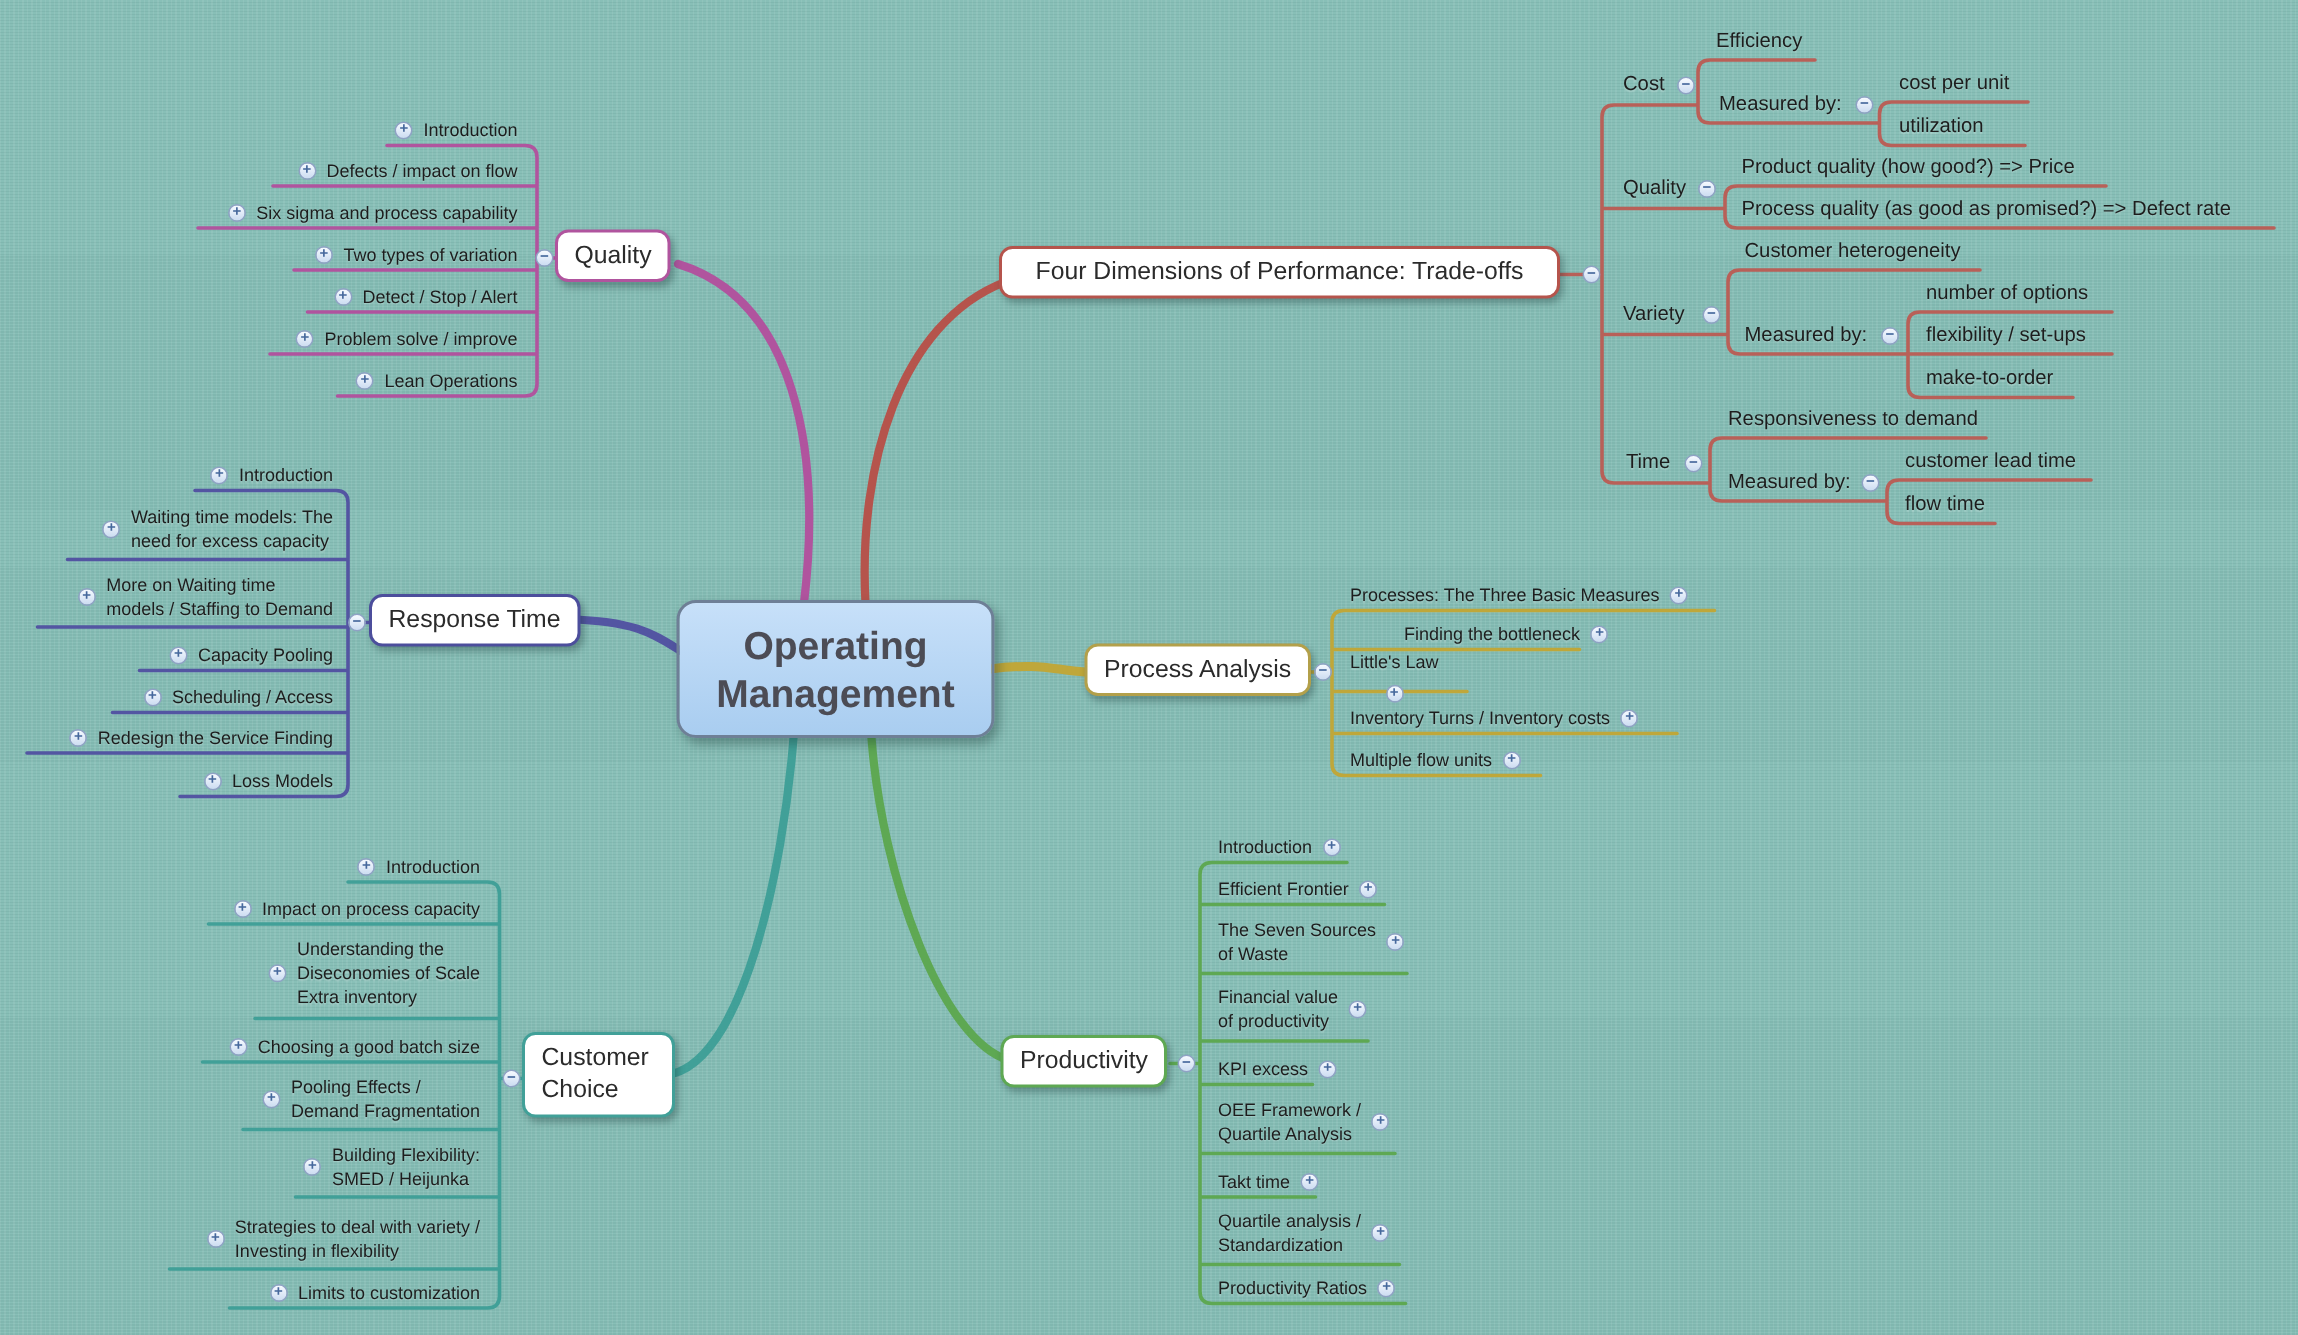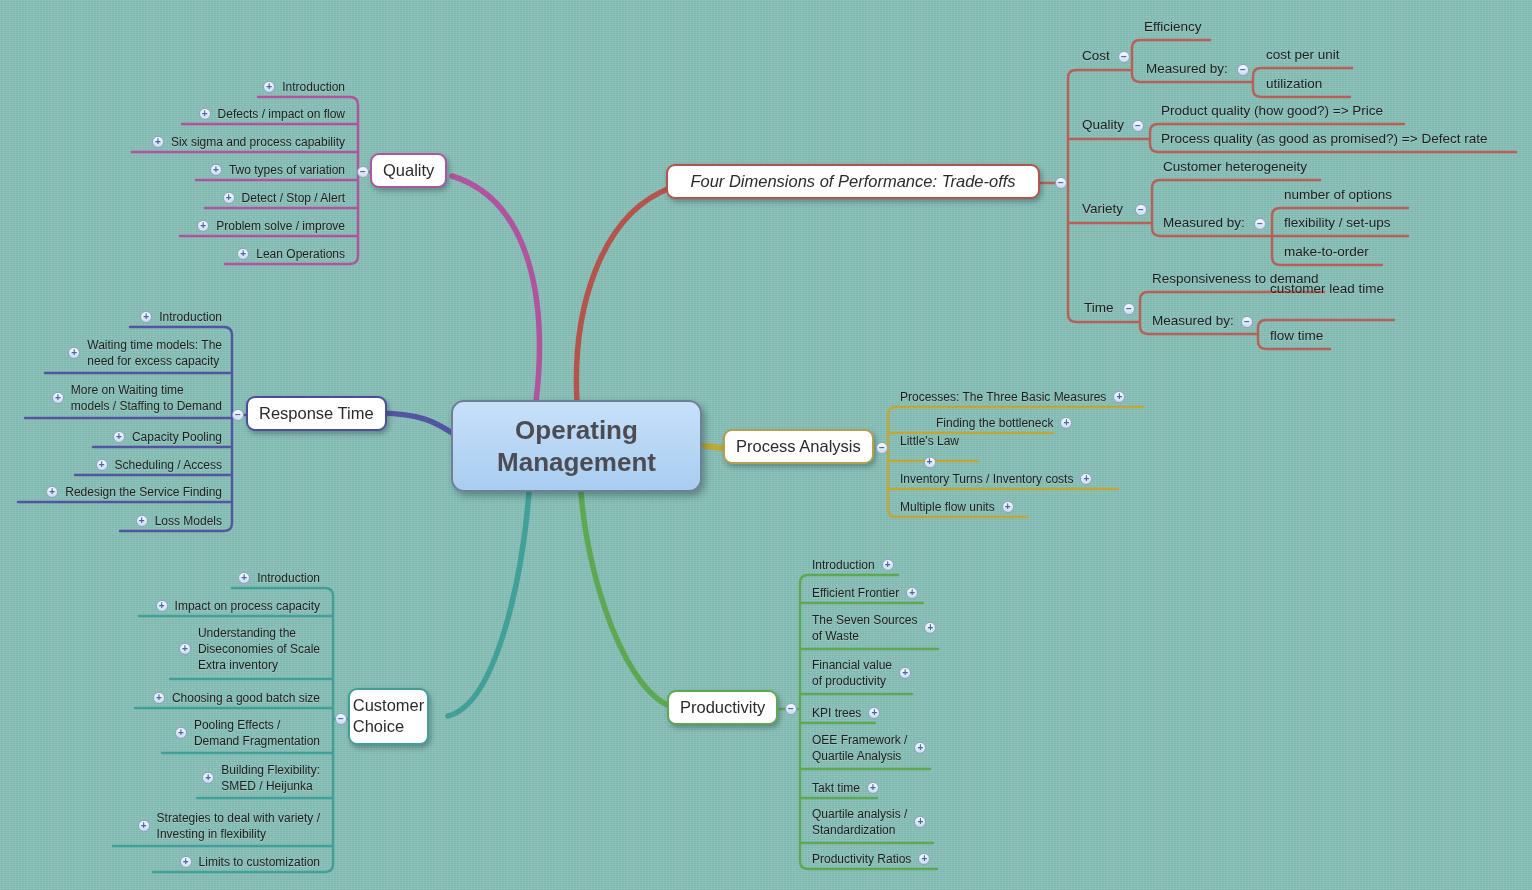--- a/index.html
+++ b/index.html
@@ -22,21 +22,21 @@
     user-select:none;
   }
   .pm.abs{position:absolute;}
   .topic{
     position:absolute;box-sizing:border-box;background:#fff;border:2px solid #888;
     border-radius:9px;padding:5px 11px;font-size:16.5px;color:#2b2b2b;
     display:flex;align-items:center;justify-content:center;text-align:left;
     white-space:nowrap;box-shadow:2px 3px 5px rgba(20,50,48,.35);line-height:1.3;
   }
   .center-node{
-    position:absolute;left:451px;top:400px;width:251px;height:92px;box-sizing:border-box;
+    position:absolute;left:451px;top:400px;width:212px;height:92px;box-sizing:border-box;
     background:linear-gradient(#c7e0f9,#a9cdf0);
     border:2px solid #6e7f96;border-radius:13px;
     display:flex;align-items:center;justify-content:center;text-align:center;
     font-weight:bold;font-size:26px;color:#4c4c55;white-space:pre-line;line-height:1.25;
     box-shadow:3px 4px 7px rgba(20,50,48,.38);
   }
 </style>
 </head>
 <body>
 
@@ -70,24 +70,24 @@
          M1320 180 H1160 Q1152 180 1152 188 V228 Q1152 236 1160 236 H1272
          M1408 208 H1280 Q1272 208 1272 216 V257 Q1272 265 1280 265 H1382 M1272 236 H1408
          M1324 292 H1148 Q1140 292 1140 300 V326 Q1140 334 1148 334 H1258
          M1394 320 H1266 Q1258 320 1258 328 V341 Q1258 349 1266 349 H1330"></path>
   </svg>
 
   <div class="center-node">Operating
 Management</div>
 
   <div class="topic" style="left:370px;top:153px;border-color:#b0549e;">Quality</div>
-  <div class="topic" style="left:666px;top:164px;border-color:#b5544c;min-width:374px;font-style:italic;">Four Dimensions of Performance: Trade-offs</div>
+  <div class="topic" style="left:666px;top:164px;border-color:#b5544c;min-width:374px;">Four Dimensions of Performance: Trade-offs</div>
   <div class="topic" style="left:246px;top:396px;border-color:#4c4e9c;">Response Time</div>
   <div class="topic" style="left:723px;top:429px;border-color:#b3a04a;">Process Analysis</div>
-  <div class="topic" style="left:348px;top:688px;border-color:#41a098;width:81px;white-space:normal;">Customer Choice</div>
+  <div class="topic" style="left:348px;top:688px;border-color:#41a098;width:102px;white-space:normal;">Customer Choice</div>
   <div class="topic" style="left:667px;top:690px;border-color:#5ea853;">Productivity</div>
 
   <span class="pm abs" style="left:357px;top:166px;">−</span>
   <span class="pm abs" style="left:1055px;top:177px;">−</span>
   <span class="pm abs" style="left:232px;top:409px;">−</span>
   <span class="pm abs" style="left:876px;top:442px;">−</span>
   <span class="pm abs" style="left:335px;top:713px;">−</span>
   <span class="pm abs" style="left:785px;top:703px;">−</span>
 
   <div class="row" style="top:87px;right:1187px;">
@@ -221,21 +221,21 @@
       <span class="lbl">The Seven Sources
 of Waste</span>
       <span class="pm">+</span>
     </div>
   <div class="row" style="top:673px;left:812px;">
       <span class="lbl">Financial value
 of productivity</span>
       <span class="pm">+</span>
     </div>
   <div class="row" style="top:713px;left:812px;">
-      <span class="lbl">KPI trees</span>
+      <span class="lbl">KPI excess</span>
       <span class="pm">+</span>
     </div>
   <div class="row" style="top:748px;left:812px;">
       <span class="lbl">OEE Framework /
 Quartile Analysis</span>
       <span class="pm">+</span>
     </div>
   <div class="row" style="top:788px;left:812px;">
       <span class="lbl">Takt time</span>
       <span class="pm">+</span>
@@ -270,16 +270,16 @@
   <span class="pm abs" style="left:1254px;top:218px;">−</span>
   <div class="sublbl" style="left:1284px;top:187px;">number of options</div>
   <div class="sublbl" style="left:1284px;top:215px;">flexibility / set-ups</div>
   <div class="sublbl" style="left:1284px;top:244px;">make-to-order</div>
 
   <div class="sublbl" style="left:1084px;top:300px;">Time</div>
   <span class="pm abs" style="left:1123px;top:303px;">−</span>
   <div class="sublbl" style="left:1152px;top:271px;">Responsiveness to demand</div>
   <div class="sublbl" style="left:1152px;top:313px;">Measured by:</div>
   <span class="pm abs" style="left:1241px;top:316px;">−</span>
-  <div class="sublbl" style="left:1270px;top:281px;">customer lead time</div>
+  <div class="sublbl" style="left:1270px;top:299px;">customer lead time</div>
   <div class="sublbl" style="left:1270px;top:328px;">flow time</div>
 
 </div>
 
 </body></html>

